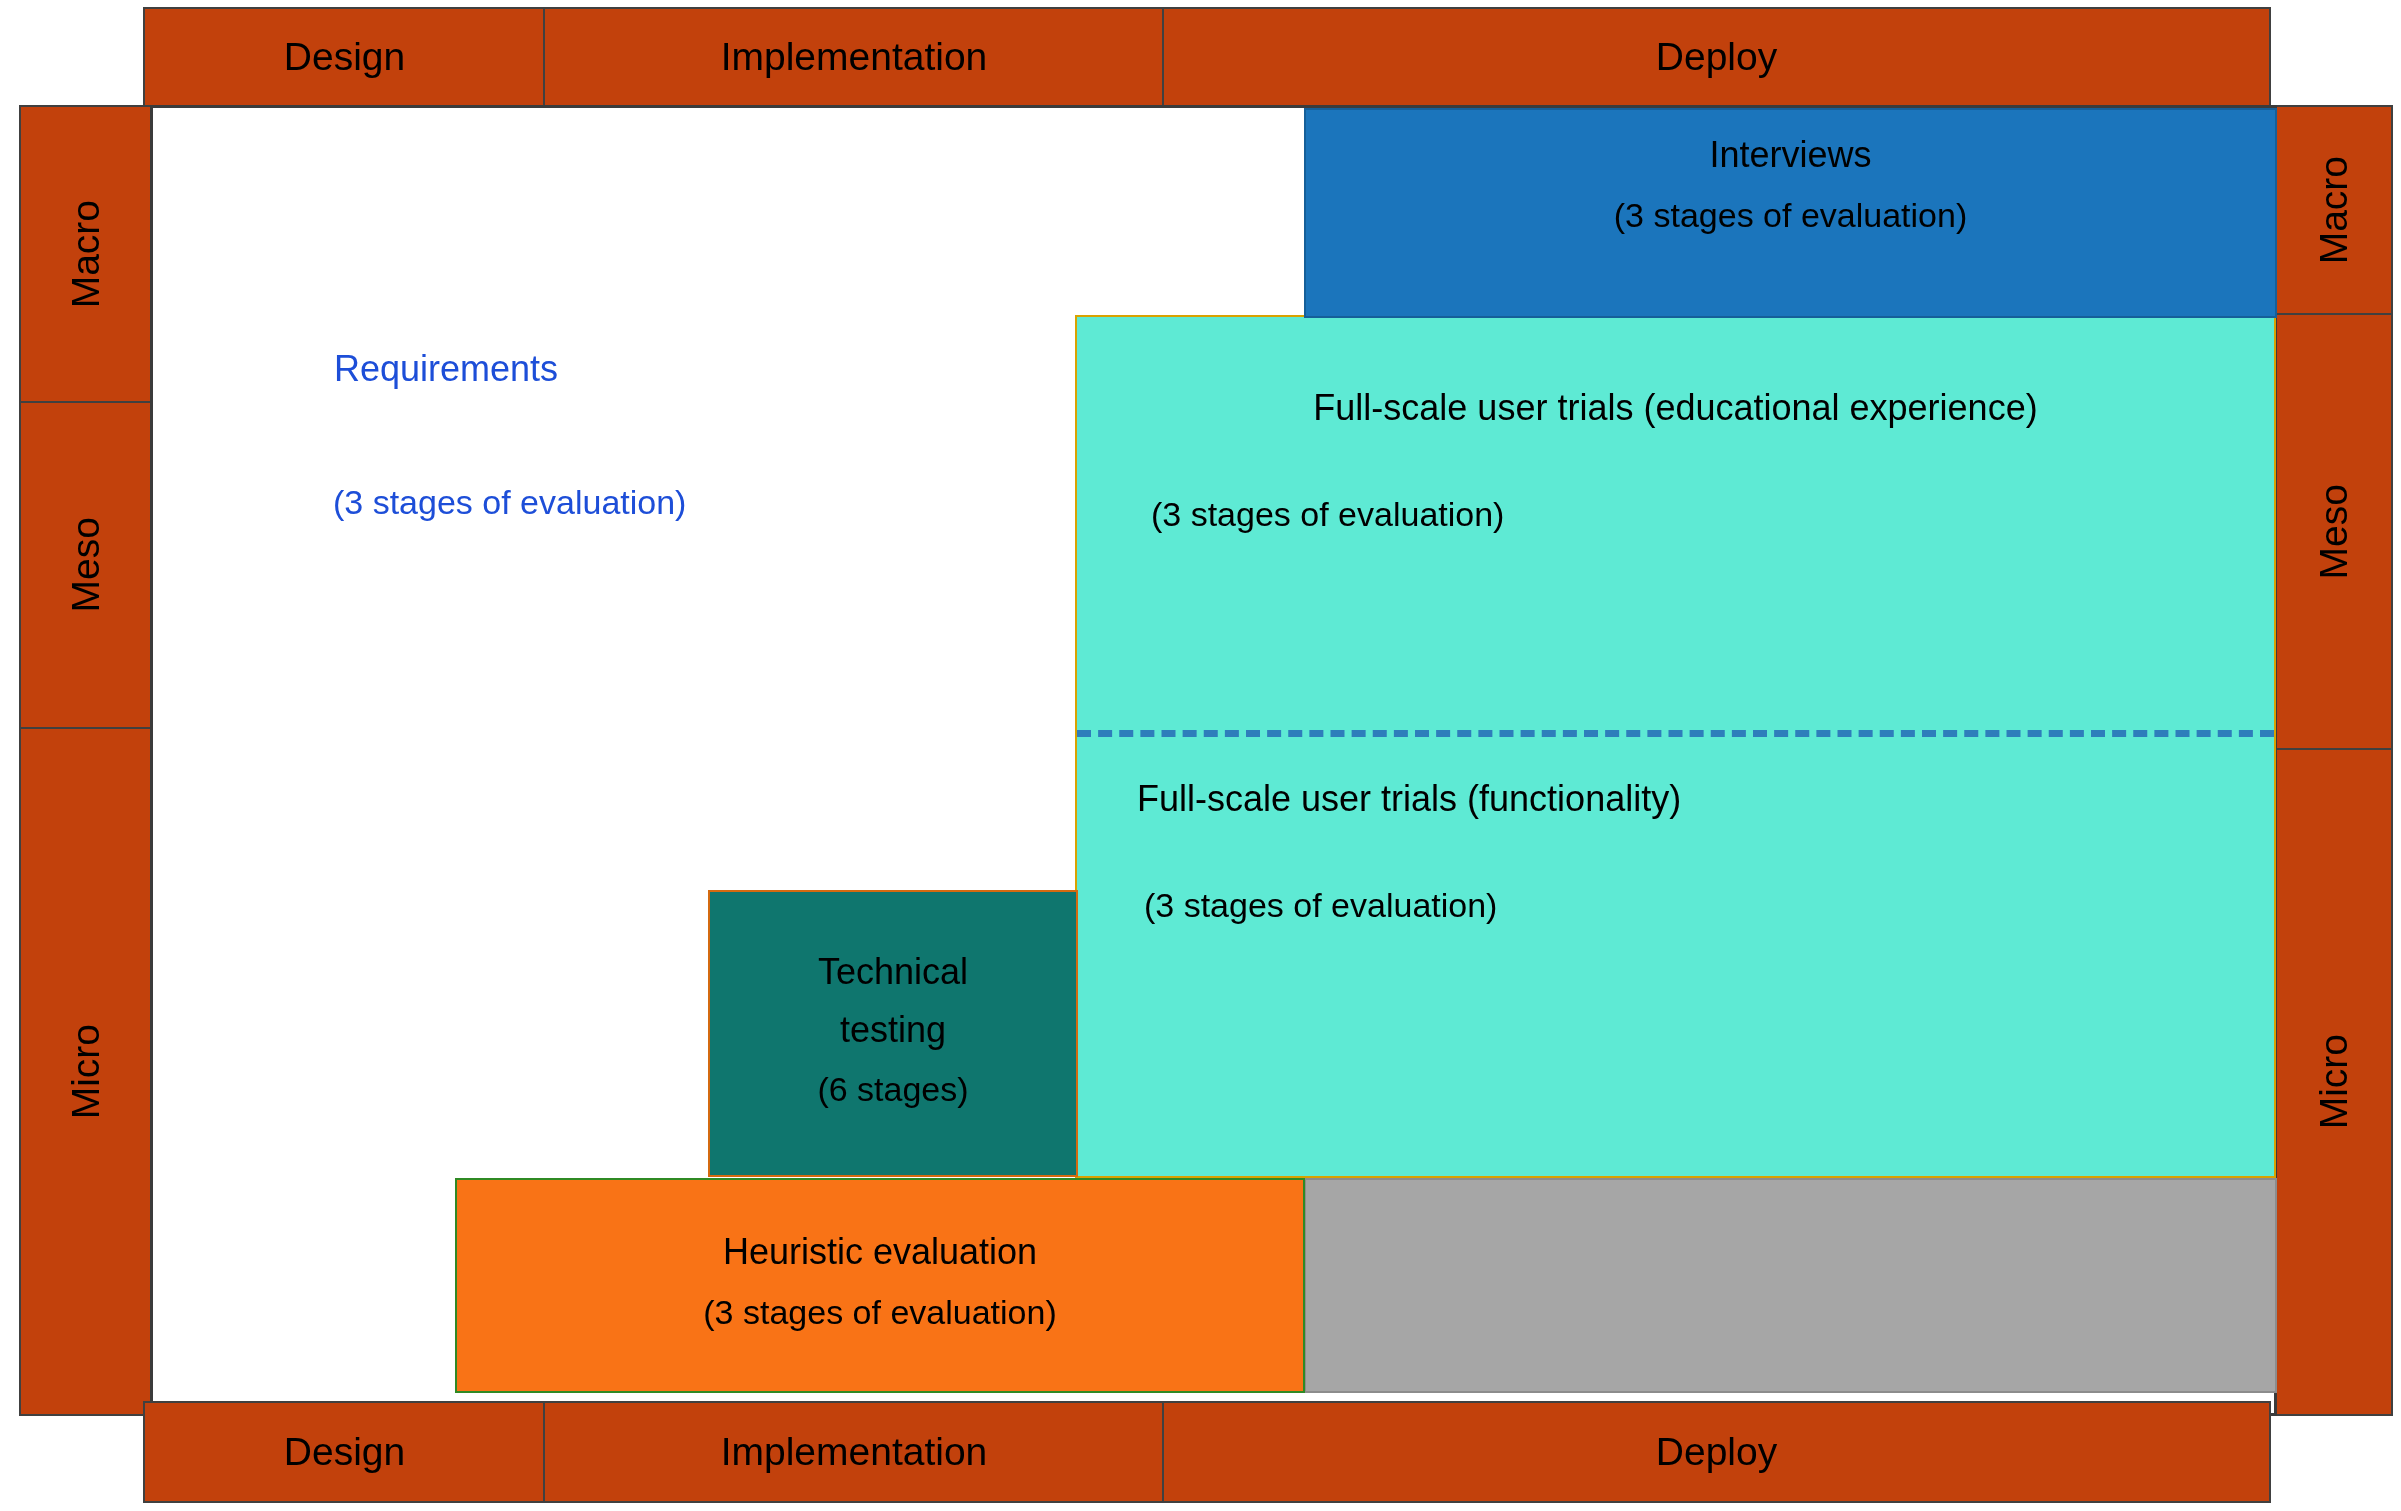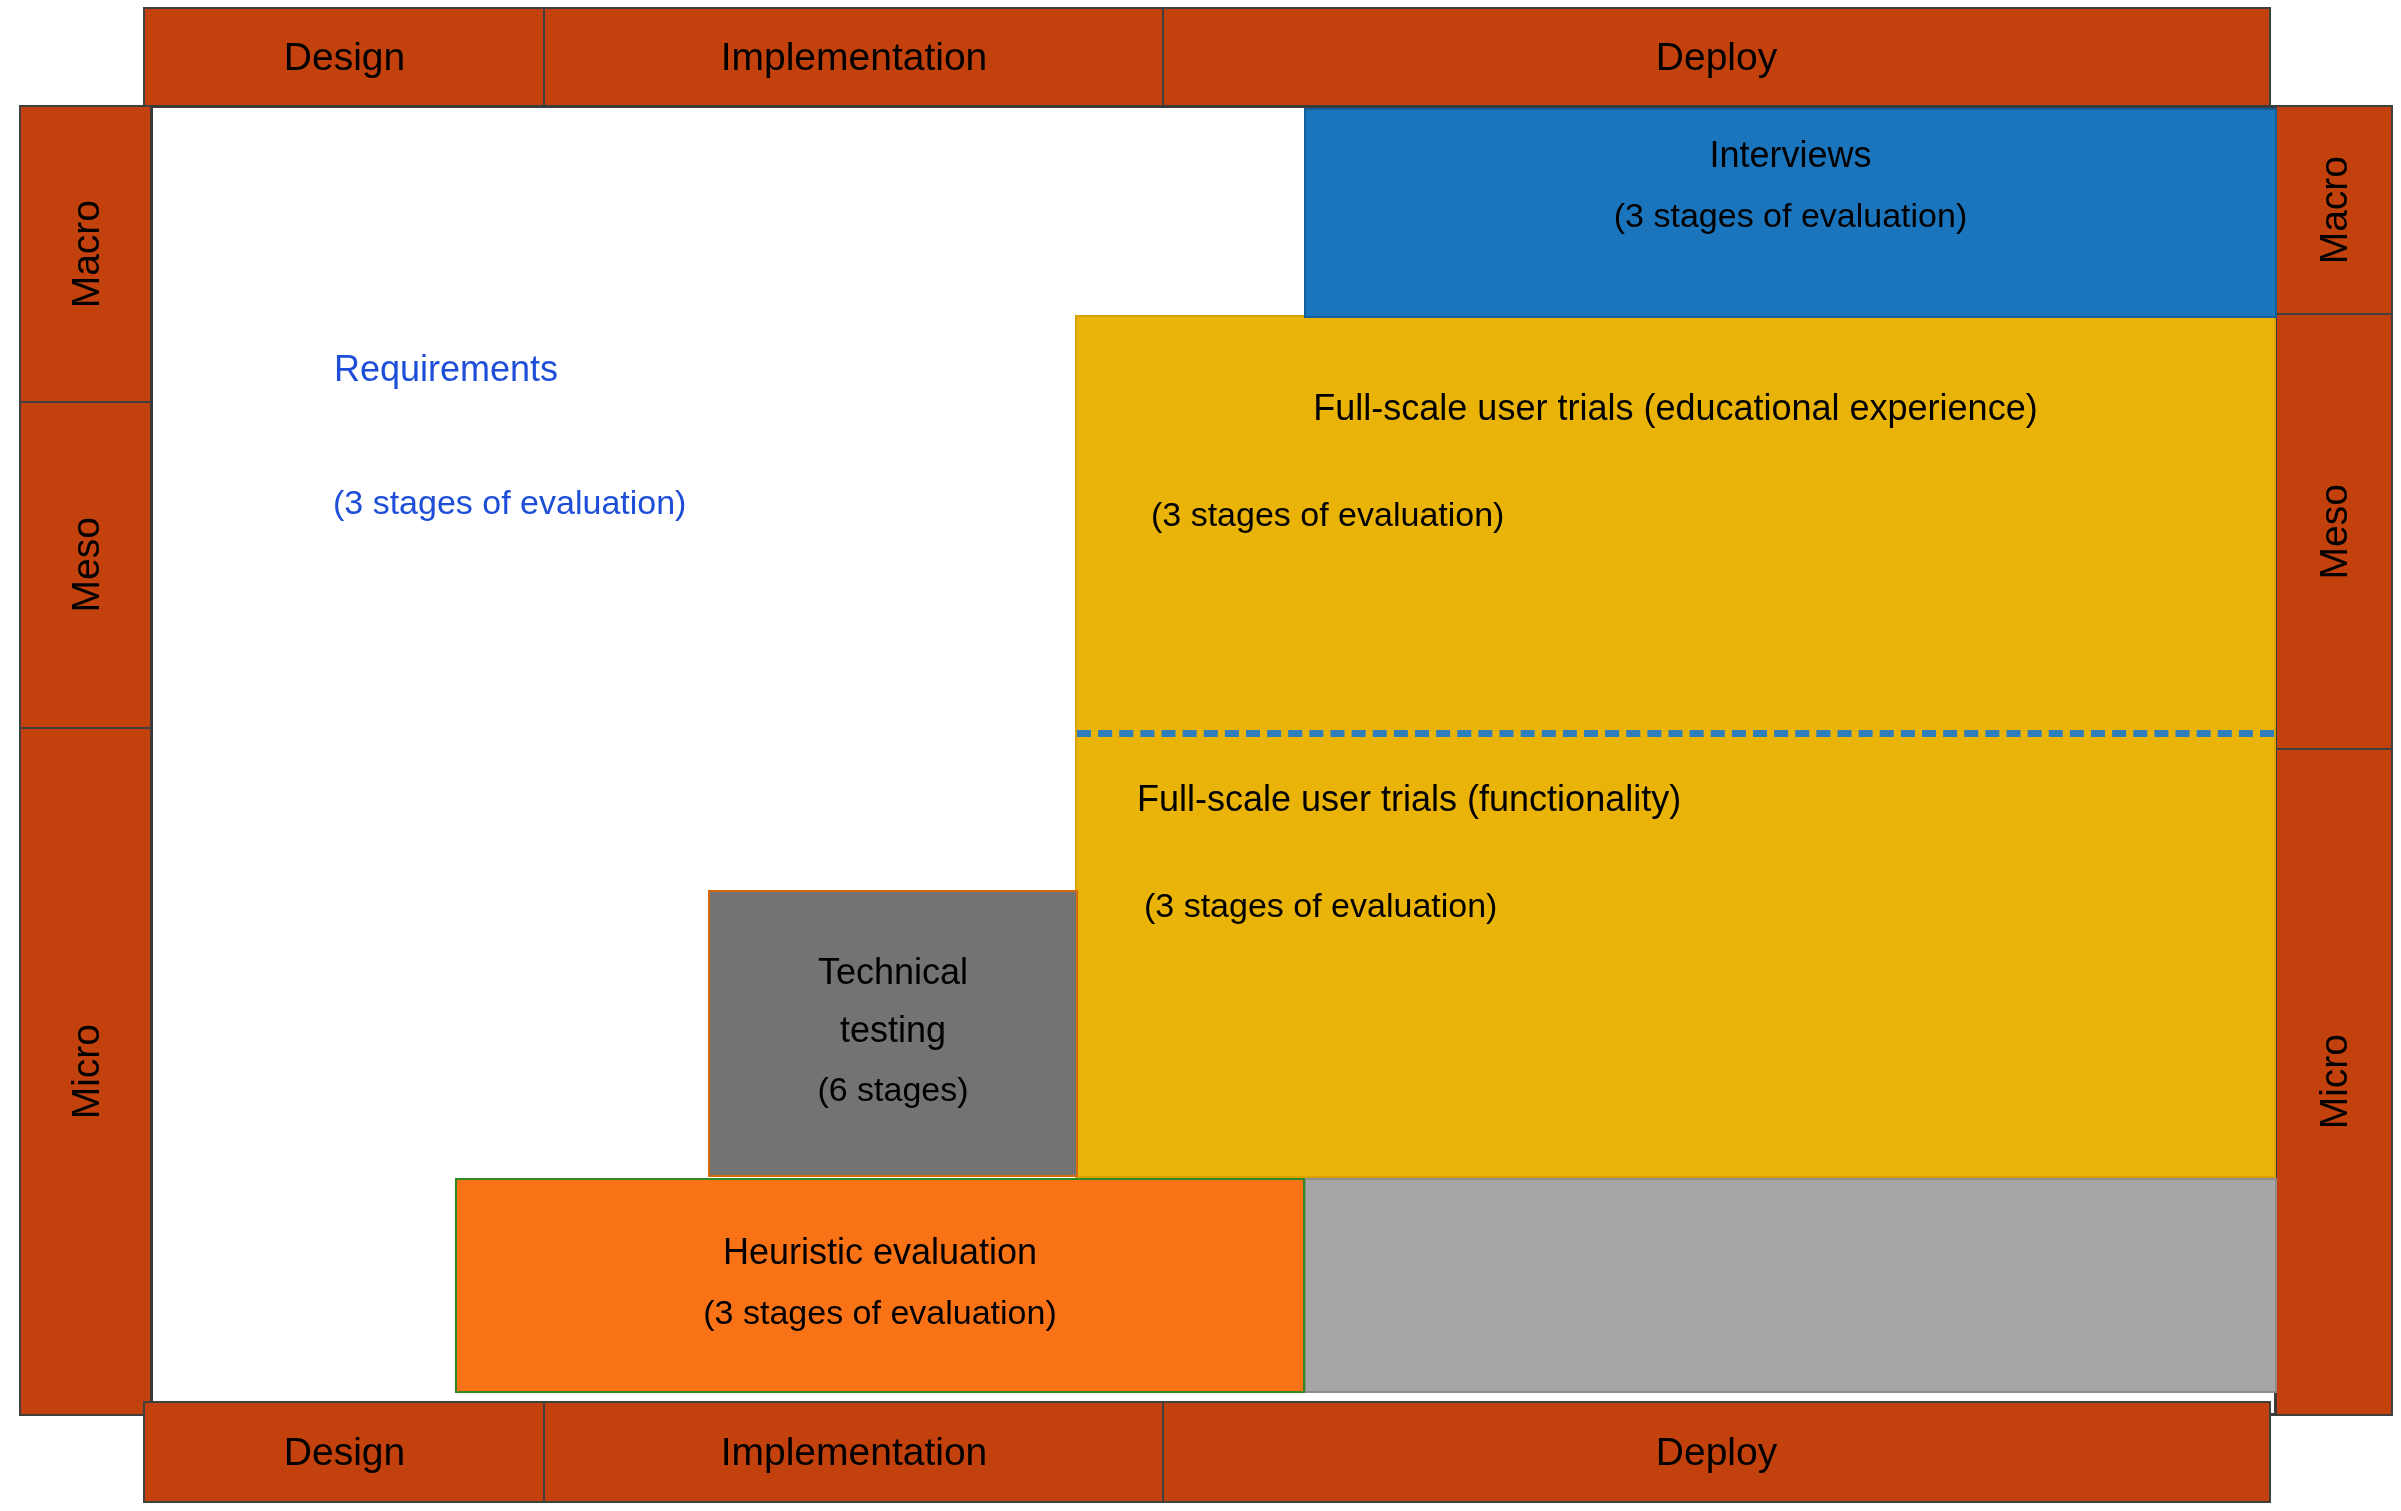--- a/index.html
+++ b/index.html
@@ -50,22 +50,22 @@
   }
   .block .txt {
     position: absolute;
     left: 0;
     right: 0;
     text-align: center;
     color: #000000;
   }
 
   .block-blue   { background: #1B75BC; border-color: #155f99; }
-  .block-yellow { background: #eab308; border-color: #d9a200; text-decoration: underline; }
-  .block-orange { background: #737373; border-color: #d46a10; }
+  .block-yellow { background: #5eead4; border-color: #d9a200; text-decoration: underline; }
+  .block-orange { background: #0f766e; border-color: #d46a10; }
   .block-green  { background: #f97316; border-color: #2f8a24; }
   .block-grey   { background: #A6A6A6; border-color: #8c8c8c; }
 
   .t-title {
     font-size: 36px;
     line-height: 1.12;
   }
   .t-sub {
     font-size: 34px;
     line-height: 1.12;

